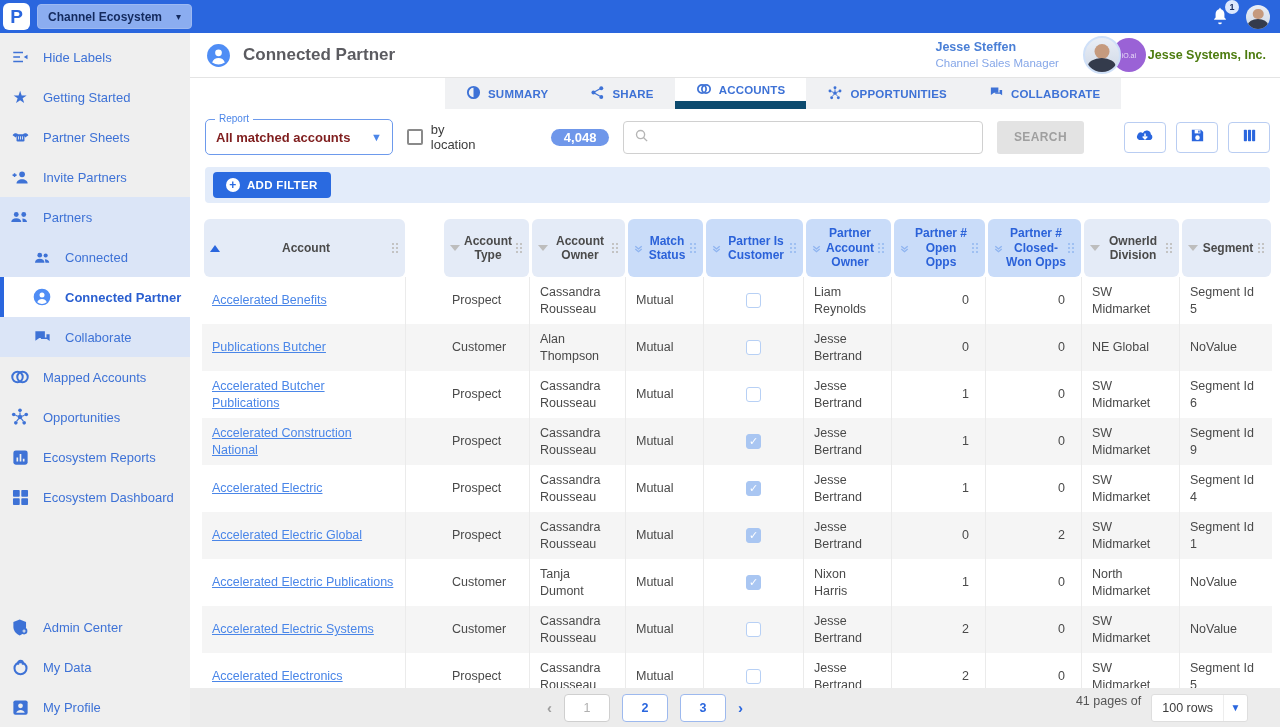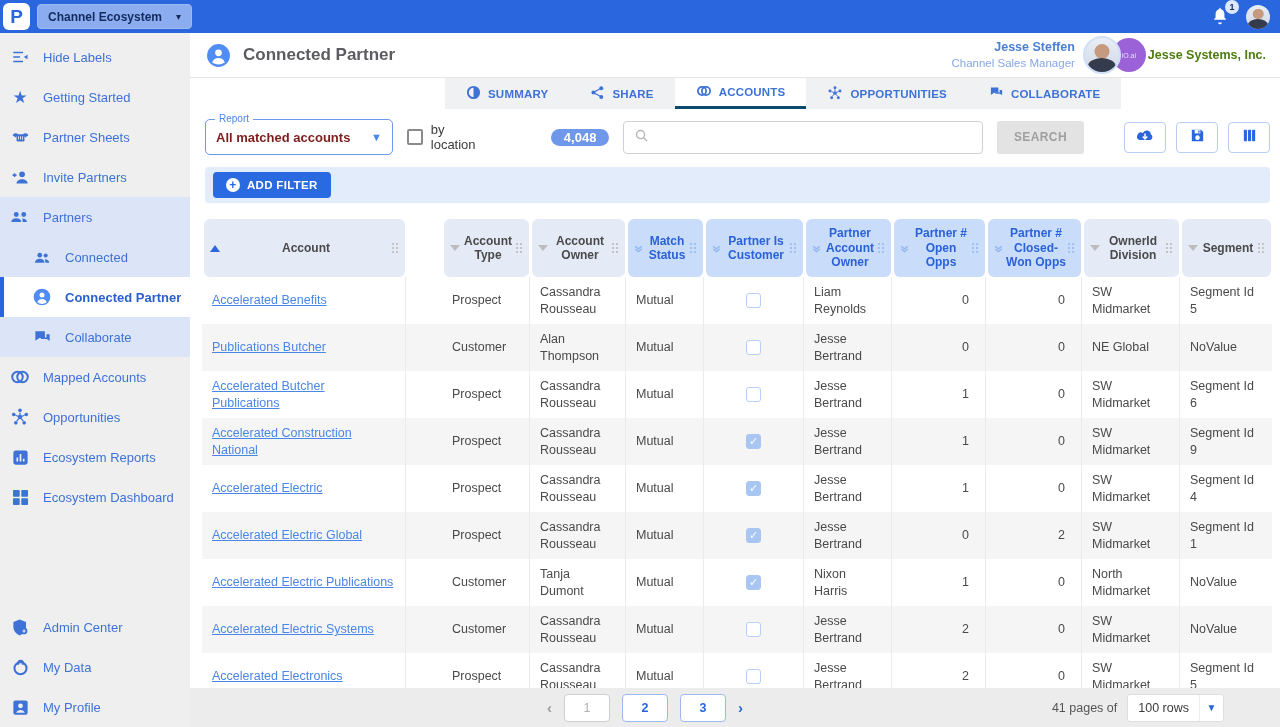--- a/index.html
+++ b/index.html
@@ -39,34 +39,34 @@
   .side-spacer { flex:1 1 auto; }
   .star-glyph { font-size:17px; line-height:1; color:#3e72d6; }
 
   
   .main { flex:1; display:flex; flex-direction:column; background:#fff; overflow:hidden; }
 
   .page-header { height:45px; flex:0 0 45px; display:flex; align-items:center; padding:0 14px 0 16px; border-bottom:1px solid #e4e4e4; }
   .ph-icon { width:25px; height:25px; }
   .page-title { margin-left:12px; font-size:17px; color:#5b5b60; }
   .ph-right { margin-left:auto; display:flex; align-items:center; }
-  .user-block { text-align:right; margin-right:8px; line-height:1.25; }
+  .user-block { text-align:left; margin-right:24px; line-height:1.25; }
   .user-name { font-size:12.5px; font-weight:bold; color:#4a7fd6; }
   .user-role { font-size:11.5px; color:#86a7e8; }
   .avatar-md { width:38px; height:38px; border:2px solid #cfe0f8; z-index:2; }
   .org-avatar { width:34px; height:34px; border-radius:50%; background:#9a62d6; margin-left:-9px; z-index:1; display:flex; align-items:center;
                 justify-content:center; color:#e9dcf8; font-size:7px; cursor:pointer; }
   .org-name { margin-left:2px; font-size:12.5px; font-weight:bold; color:#4d7c0f; }
 
   
   .tabs-row { height:31px; flex:0 0 31px; display:flex; }
   .tabs { margin-left:255px; display:flex; background:#f0f1f3; }
   .tab { display:flex; align-items:center; gap:7px; padding:0 21px; font-size:11.5px; font-weight:bold; color:#3e72d6; cursor:pointer; letter-spacing:.2px; }
   .tab svg { flex:0 0 15px; }
-  .tab.active { background:#fff; border-bottom:3px solid #0c4a6e; }
+  .tab.active { background:#fff; border-bottom:8px solid #0c4a6e; }
 
   
   .filter-row { flex:0 0 54px; display:flex; align-items:center; padding:8px 10px 6px 15px; gap:14px; }
   .report-select { position:relative; width:188px; height:36px; border:1.5px solid #6d9aec; border-radius:5px; display:flex; align-items:center;
                    padding:0 10px; cursor:pointer; background:#fff; }
   .report-label { position:absolute; top:-7px; left:9px; background:#fff; padding:0 4px; font-size:10px; color:#4c86e8; }
   .report-value { font-size:13px; font-weight:bold; color:#7f1d1d; flex:1; }
   .report-caret { color:#4c86e8; font-size:11px; }
   .loc-wrap { display:flex; align-items:center; gap:8px; cursor:pointer; }
   .loc-box { width:16px; height:16px; border:2px solid #8a8a8a; border-radius:2px; background:#fff; }
@@ -119,21 +119,21 @@
 
   
   .pagination { flex:0 0 39px; background:#ececec; display:flex; align-items:center; justify-content:center; position:relative; }
   .page-cluster { display:flex; align-items:center; gap:12px; margin-right:180px; }
   .pg-chevron { font-size:15px; font-weight:bold; cursor:pointer; }
   .pg-prev { color:#9e9e9e; }
   .pg-next { color:#2a66de; }
   .pg-btn { width:46px; height:28px; background:#fff; border-radius:4px; display:flex; align-items:center; justify-content:center; font-size:12.5px; cursor:pointer; }
   .pg-btn.current { border:1px solid #cfcfcf; color:#b0b0b0; }
   .pg-btn.other { border:1px solid #9db9ee; color:#2a66de; font-weight:bold; }
-  .pager-right { position:absolute; right:56px; display:flex; align-items:center; gap:10px; }
+  .pager-right { position:absolute; right:32px; display:flex; gap:10px; }
   .pages-info { font-size:12.5px; color:#555; }
   .rows-select { height:28px; background:#fff; border:1px solid #dedede; border-radius:3px; display:flex; align-items:center; cursor:pointer; }
   .rows-value { padding:0 10px; font-size:12.5px; color:#3c3c3c; }
   .rows-caret { width:24px; height:100%; display:flex; align-items:center; justify-content:center; color:#2a66de; font-size:10px; border-left:1px solid #ededed; }
 </style>
 </head>
 <body>
 
 <div class="app">
 

